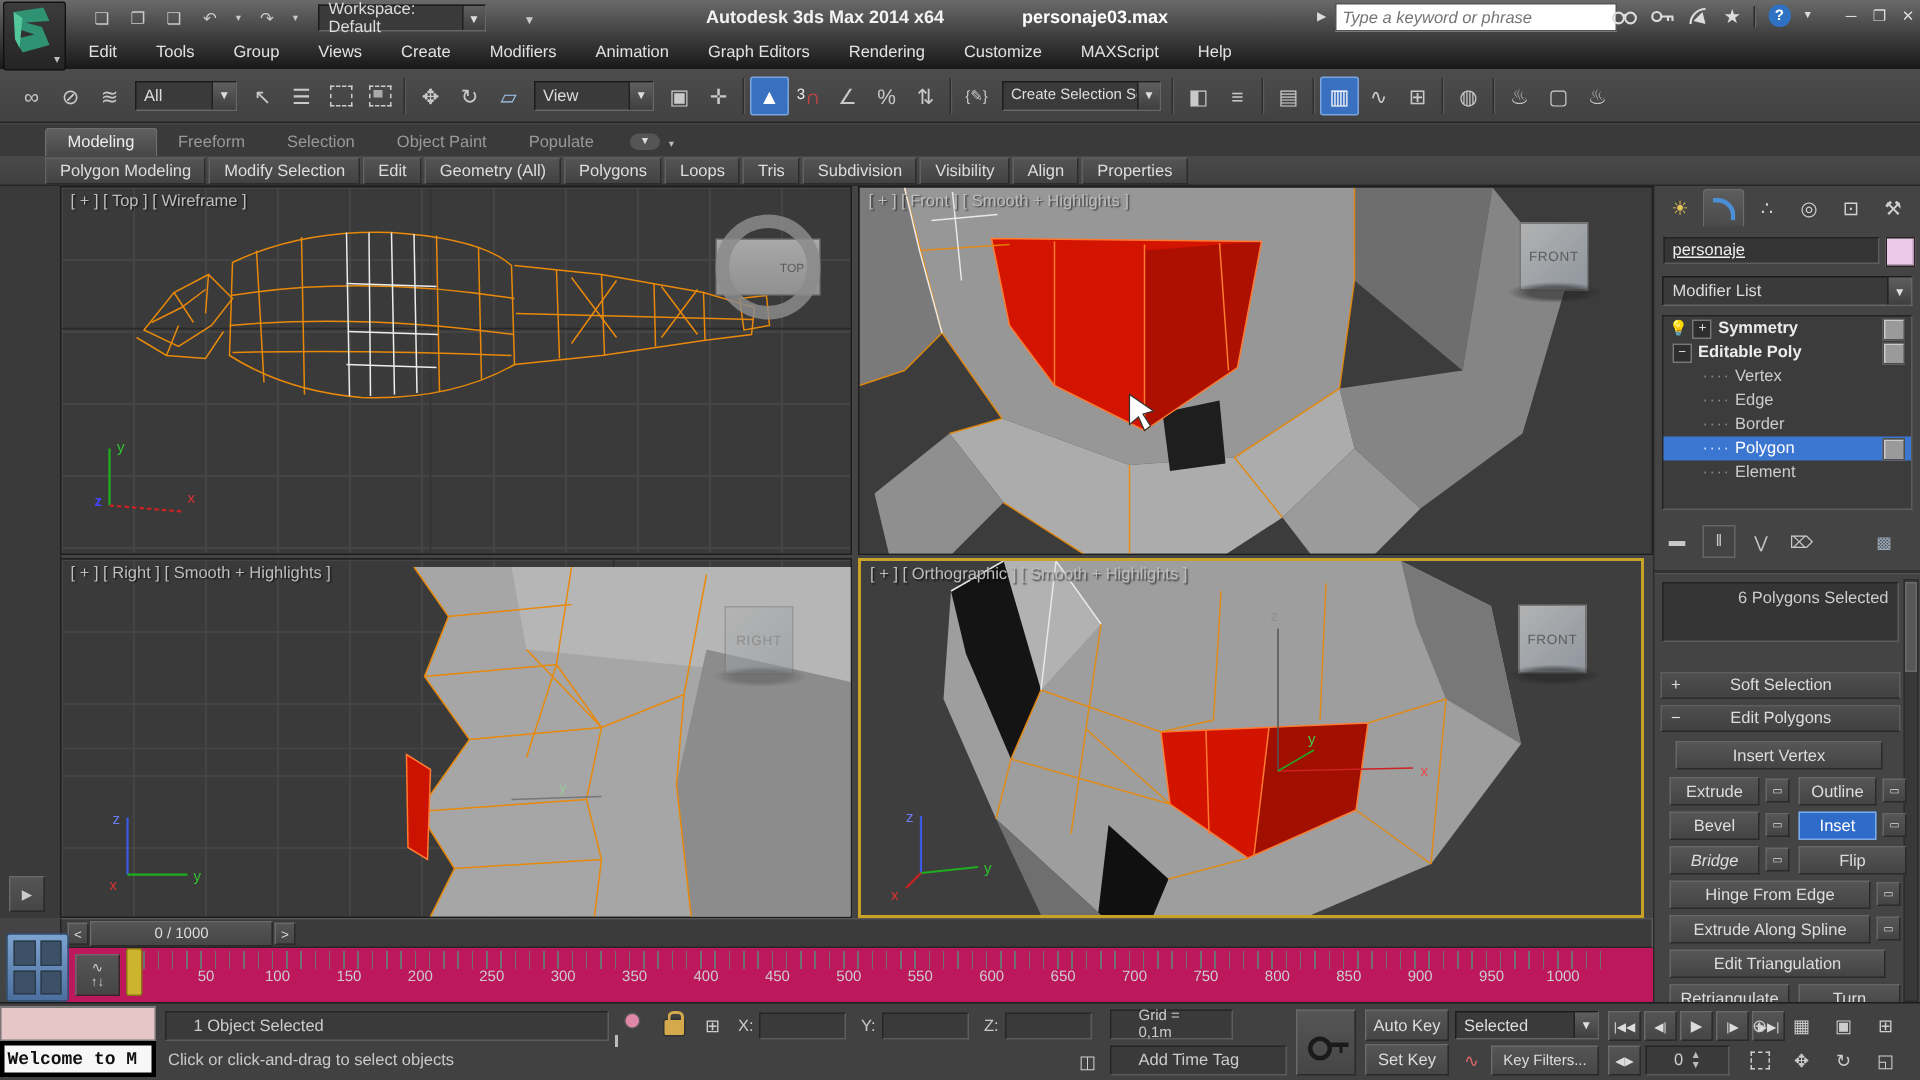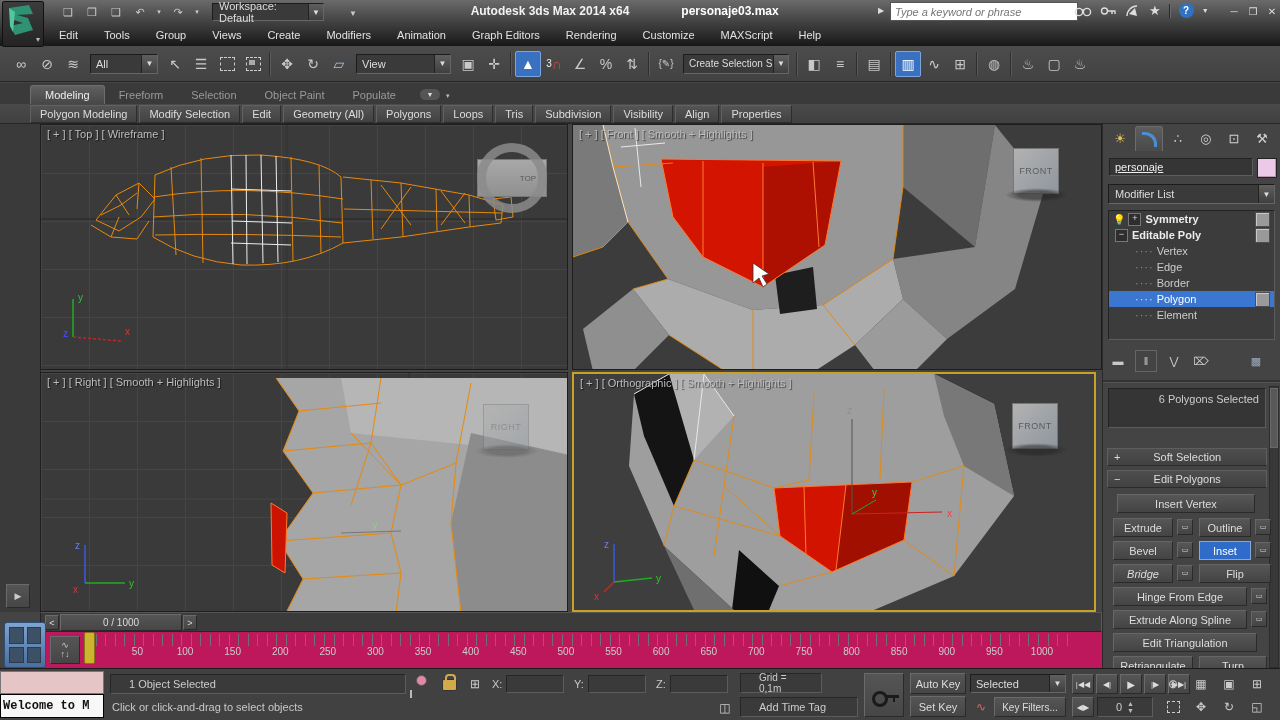--- a/index.html
+++ b/index.html
@@ -161,21 +161,21 @@
     <div class="icon-cell">
         <span style="width:13px;height:12px;border:1px dashed #ccc;display:inline-block;"></span>
       </div>
     <div class="icon-cell">
         <span style="width:13px;height:12px;border:1px dashed #ccc;display:inline-block;background:linear-gradient(#aaa,#aaa) 2px 2px/6px 5px no-repeat;"></span>
       </div>
     <div class="sep-v"></div>
     <div class="icon-cell">✥</div>
     <div class="icon-cell">↻</div>
     <div class="icon-cell" style="color:#9fc6e8;">▱</div>
-    <div class="dd" style="width:95px;height:20px;padding-left:5px;margin:0 4px;">
+    <div class="dd" style="width:80px;height:20px;padding-left:5px;margin:0 4px;">
       <span>View</span>
       <span class="dd-caret">▼</span>
     </div>
     <div class="icon-cell">▣</div>
     <div class="icon-cell">✛</div>
     <div class="sep-v"></div>
     <div class="icon-cell active-blue" style="width:24px;height:24px;">▲</div>
     <div class="icon-cell">
         <span style="font-size:10px;color:#eee;">3</span>
         <span style="color:#d44;">∩</span>
@@ -543,21 +543,21 @@
       <div style="background:#3d5166;border:1px solid #2c3c4e;"></div>
   </div>
   <div class="abs raised btn" style="left:50px;top:636px;width:30px;height:28px;flex-direction:column;font-size:9px;line-height:9px;color:#ccc;">
     <span>∿</span>
       <span>↑↓</span>
   </div>
 
   <div class="abs" id="statusbar">
 
     <div class="abs" style="left:0;top:2px;width:104px;height:23px;background:#e5c5c5;border:1px solid #777;box-sizing:border-box;"></div>
-    <div class="abs" style="left:0;top:25px;width:104px;height:24px;background:#f7f7f7;border:1px solid #000000;box-sizing:border-box;color:#111;font-family:'Liberation Mono',monospace;font-size:12px;font-weight:bold;display:flex;align-items:center;padding-left:2px;">
+    <div class="abs" style="left:0;top:25px;width:104px;height:24px;background:#f7f7f7;border:3px solid #000000;box-sizing:border-box;color:#111;font-family:'Liberation Mono',monospace;font-size:12px;font-weight:bold;display:flex;align-items:center;padding-left:2px;">
       <span>Welcome to M</span>
     </div>
 
     <div class="abs sb-field" style="left:110px;top:5px;width:296px;height:20px;">
       <span>1 Object Selected</span>
     </div>
     <div class="abs" style="left:416px;top:6px;">
       <span style="display:inline-block;width:9px;height:9px;border-radius:50%;background:#e088a8;border:1px solid #555;"></span>
       <span style="display:inline-block;width:2px;height:8px;background:#bbb;margin-left:-6px;"></span>
     </div>

